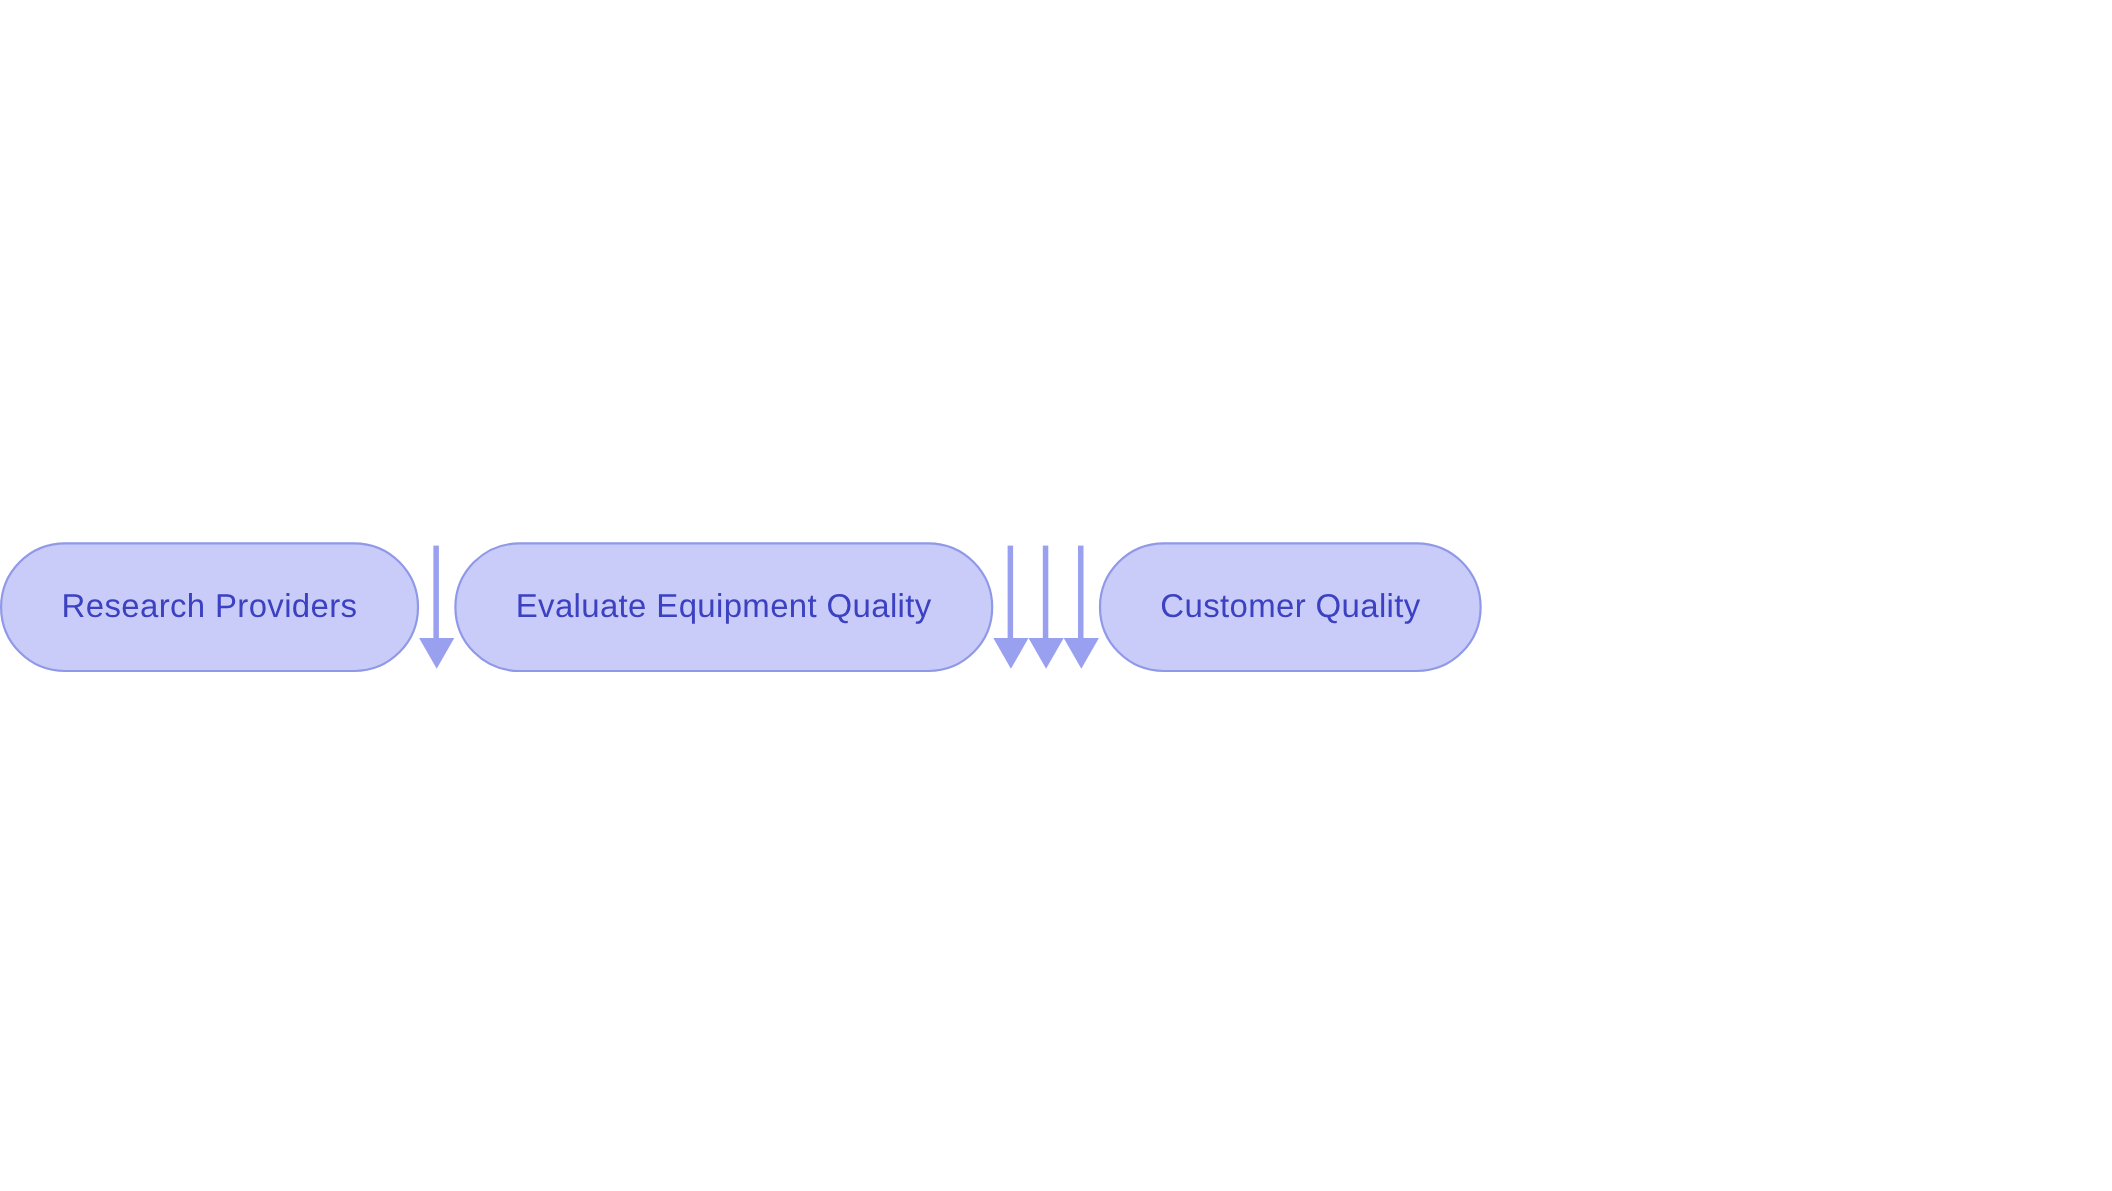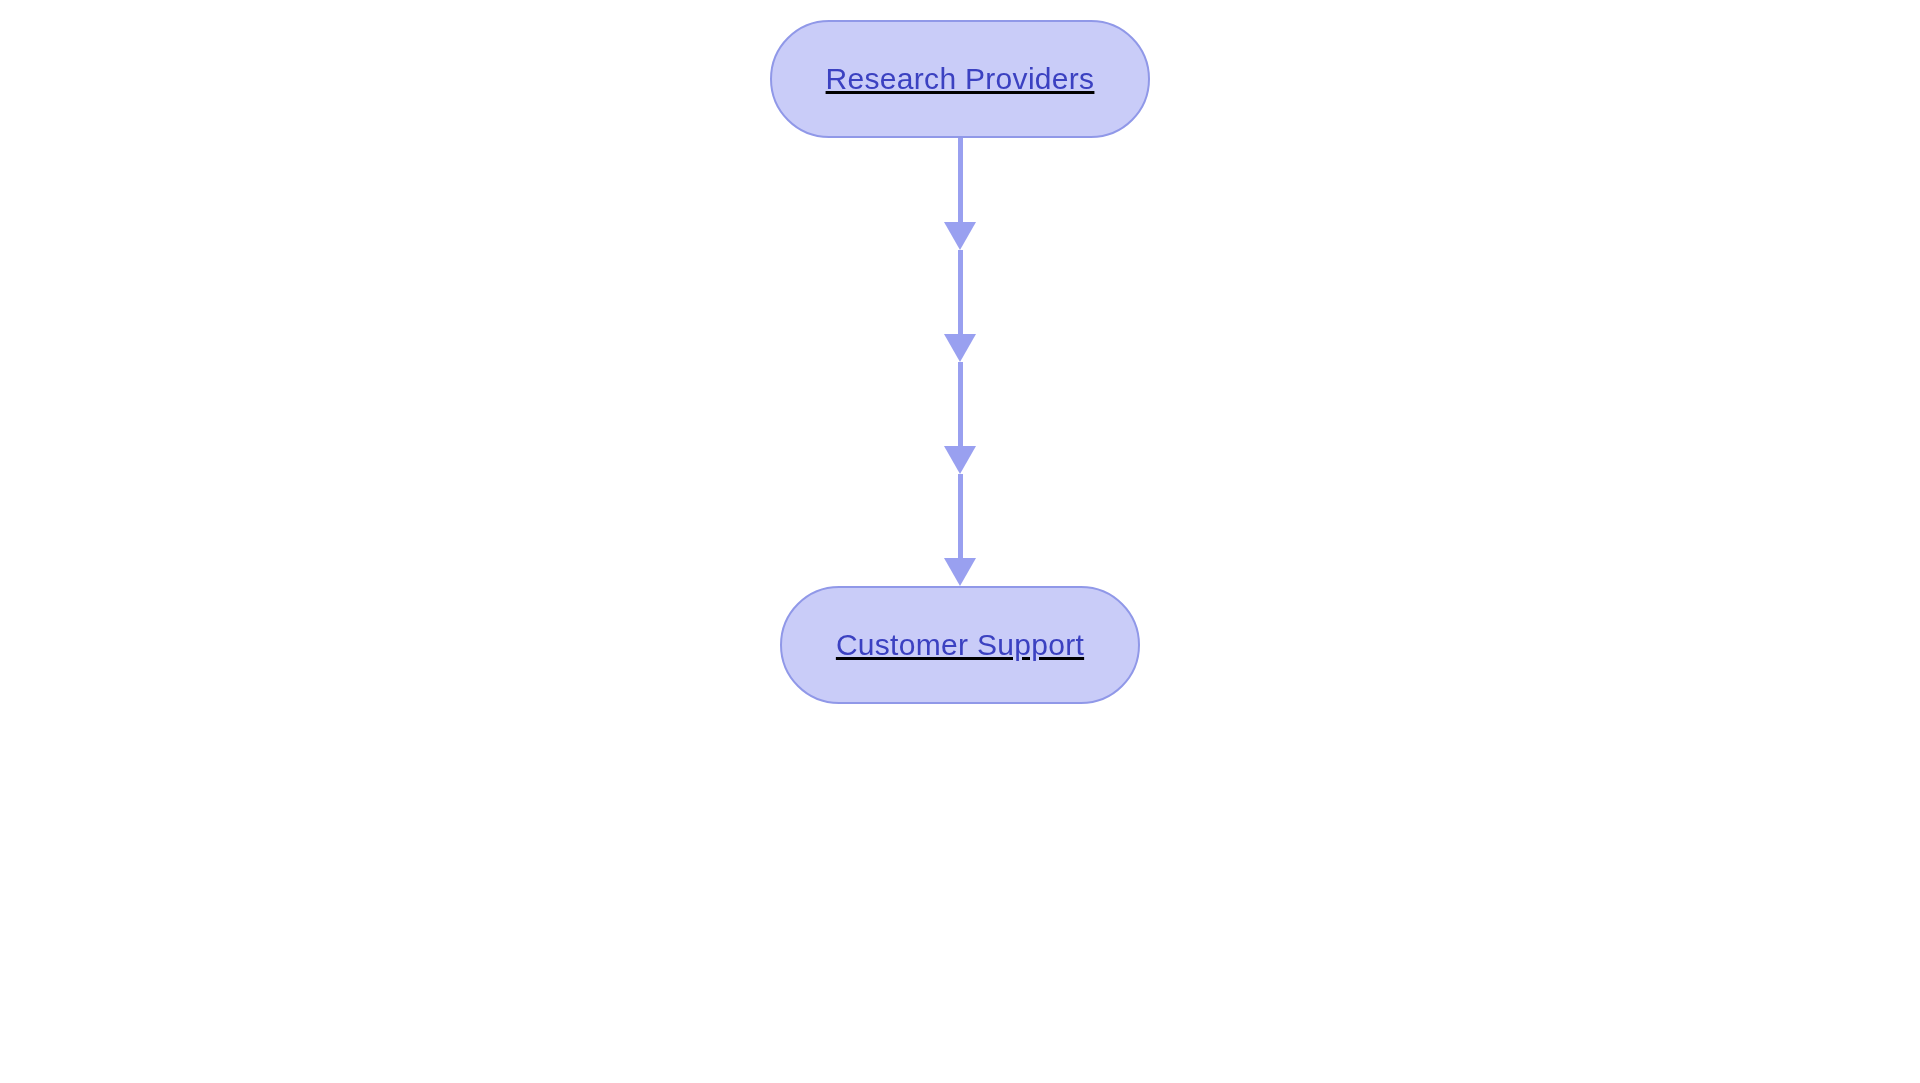--- a/index.html
+++ b/index.html
@@ -16,24 +16,23 @@
     width: 1920px;
     height: 1083px;
     background: var(--background);
     overflow: hidden;
     font-family: "Liberation Sans", sans-serif;
   }
   .canvas {
     width: 1920px;
     height: 1083px;
     display: flex;
-    flex-direction: column;
+    flex-direction: row;
     align-items: center;
     padding-top: 20px;
-    text-decoration: underline;
   }
   .node {
     height: 118px;
     min-width: 320px;
     padding: 0 54px;
     border-radius: 60px;
     background: var(--node-fill);
     border: 2px solid var(--node-border);
     display: flex;
     align-items: center;
@@ -74,35 +73,38 @@
 
   <div class="node">
     <span class="node-label">Research Providers</span>
   </div>
 
   <div class="arrow">
     <div class="arrow-line"></div>
     <div class="arrow-head"></div>
   </div>
 
+  <div class="node">
+    <span class="node-label">Evaluate Equipment Quality</span>
+  </div>
 
   <div class="arrow">
     <div class="arrow-line"></div>
     <div class="arrow-head"></div>
   </div>
 
 
   <div class="arrow">
     <div class="arrow-line"></div>
     <div class="arrow-head"></div>
   </div>
 
 
   <div class="arrow">
     <div class="arrow-line"></div>
     <div class="arrow-head"></div>
   </div>
 
   <div class="node">
-    <span class="node-label">Customer Support</span>
+    <span class="node-label">Customer Quality</span>
   </div>
 
 </div>
 
 </body></html>

